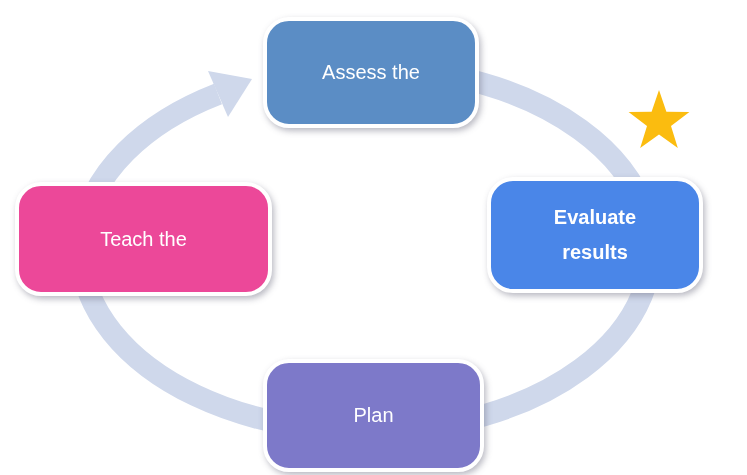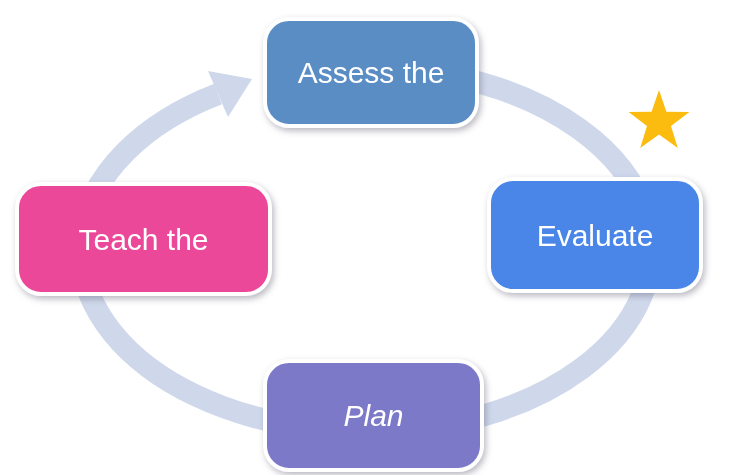--- a/index.html
+++ b/index.html
@@ -22,49 +22,50 @@
     z-index: 2;
     box-sizing: border-box;
     display: flex;
     flex-direction: column;
     align-items: center;
     justify-content: center;
     border: 4px solid #ffffff;
     border-radius: 26px;
     box-shadow: 2px 3px 6px rgba(100,100,120,0.45);
     color: #ffffff;
-    font-size: 30px;
+    font-size: 20px;
     line-height: 35px;
     text-align: center;
   }
   .node .line { display: block; }
   .node-top    { left: 263px; top: 17px;  width: 216px; height: 111px; }
   .node-right  { left: 487px; top: 177px; width: 216px; height: 116px; }
-  .node-bottom { left: 263px; top: 359px; width: 221px; height: 113px; font-style: italic; }
+  .node-bottom { left: 263px; top: 359px; width: 221px; height: 113px; }
   .node-left   { left: 15px;  top: 182px; width: 257px; height: 114px; }
 </style>
 </head>
 <body>
 
 <div class="stage">
 
   <svg class="band-svg" viewBox="0 0 747 475" aria-hidden="true">
 
     <path d="M 330 69 A 285 182 0 1 1 218 94" fill="none" stroke-width="22" stroke="#CFD8EB"></path>
     <polygon points="252,79 228,117 208,71" fill="#CFD8EB"></polygon>
 
     <polygon points="659,90 666.4,111.8 689.4,112.1 671,125.9 677.8,147.9 659,134.6 640.2,147.9 647,125.9 628.6,112.1 651.6,111.8" fill="#FBBC0F"></polygon>
   </svg>
 
   <div class="node node-top" style="background-color: rgb(91, 141, 197);">
     <span class="line">Assess the</span>
   </div>
 
-  <div class="node node-right" style="background-color: rgb(74, 134, 232);">
+  <div class="node node-right" style="background-color: rgb(74, 134, 232); font-weight: bold;">
     <span class="line">Evaluate</span>
+    <span class="line">results</span>
   </div>
 
   <div class="node node-bottom" style="background-color: rgb(125, 121, 201);">
     <span class="line">Plan</span>
   </div>
 
   <div class="node node-left" style="background-color: #ec4899;">
     <span class="line">Teach the</span>
   </div>
 

